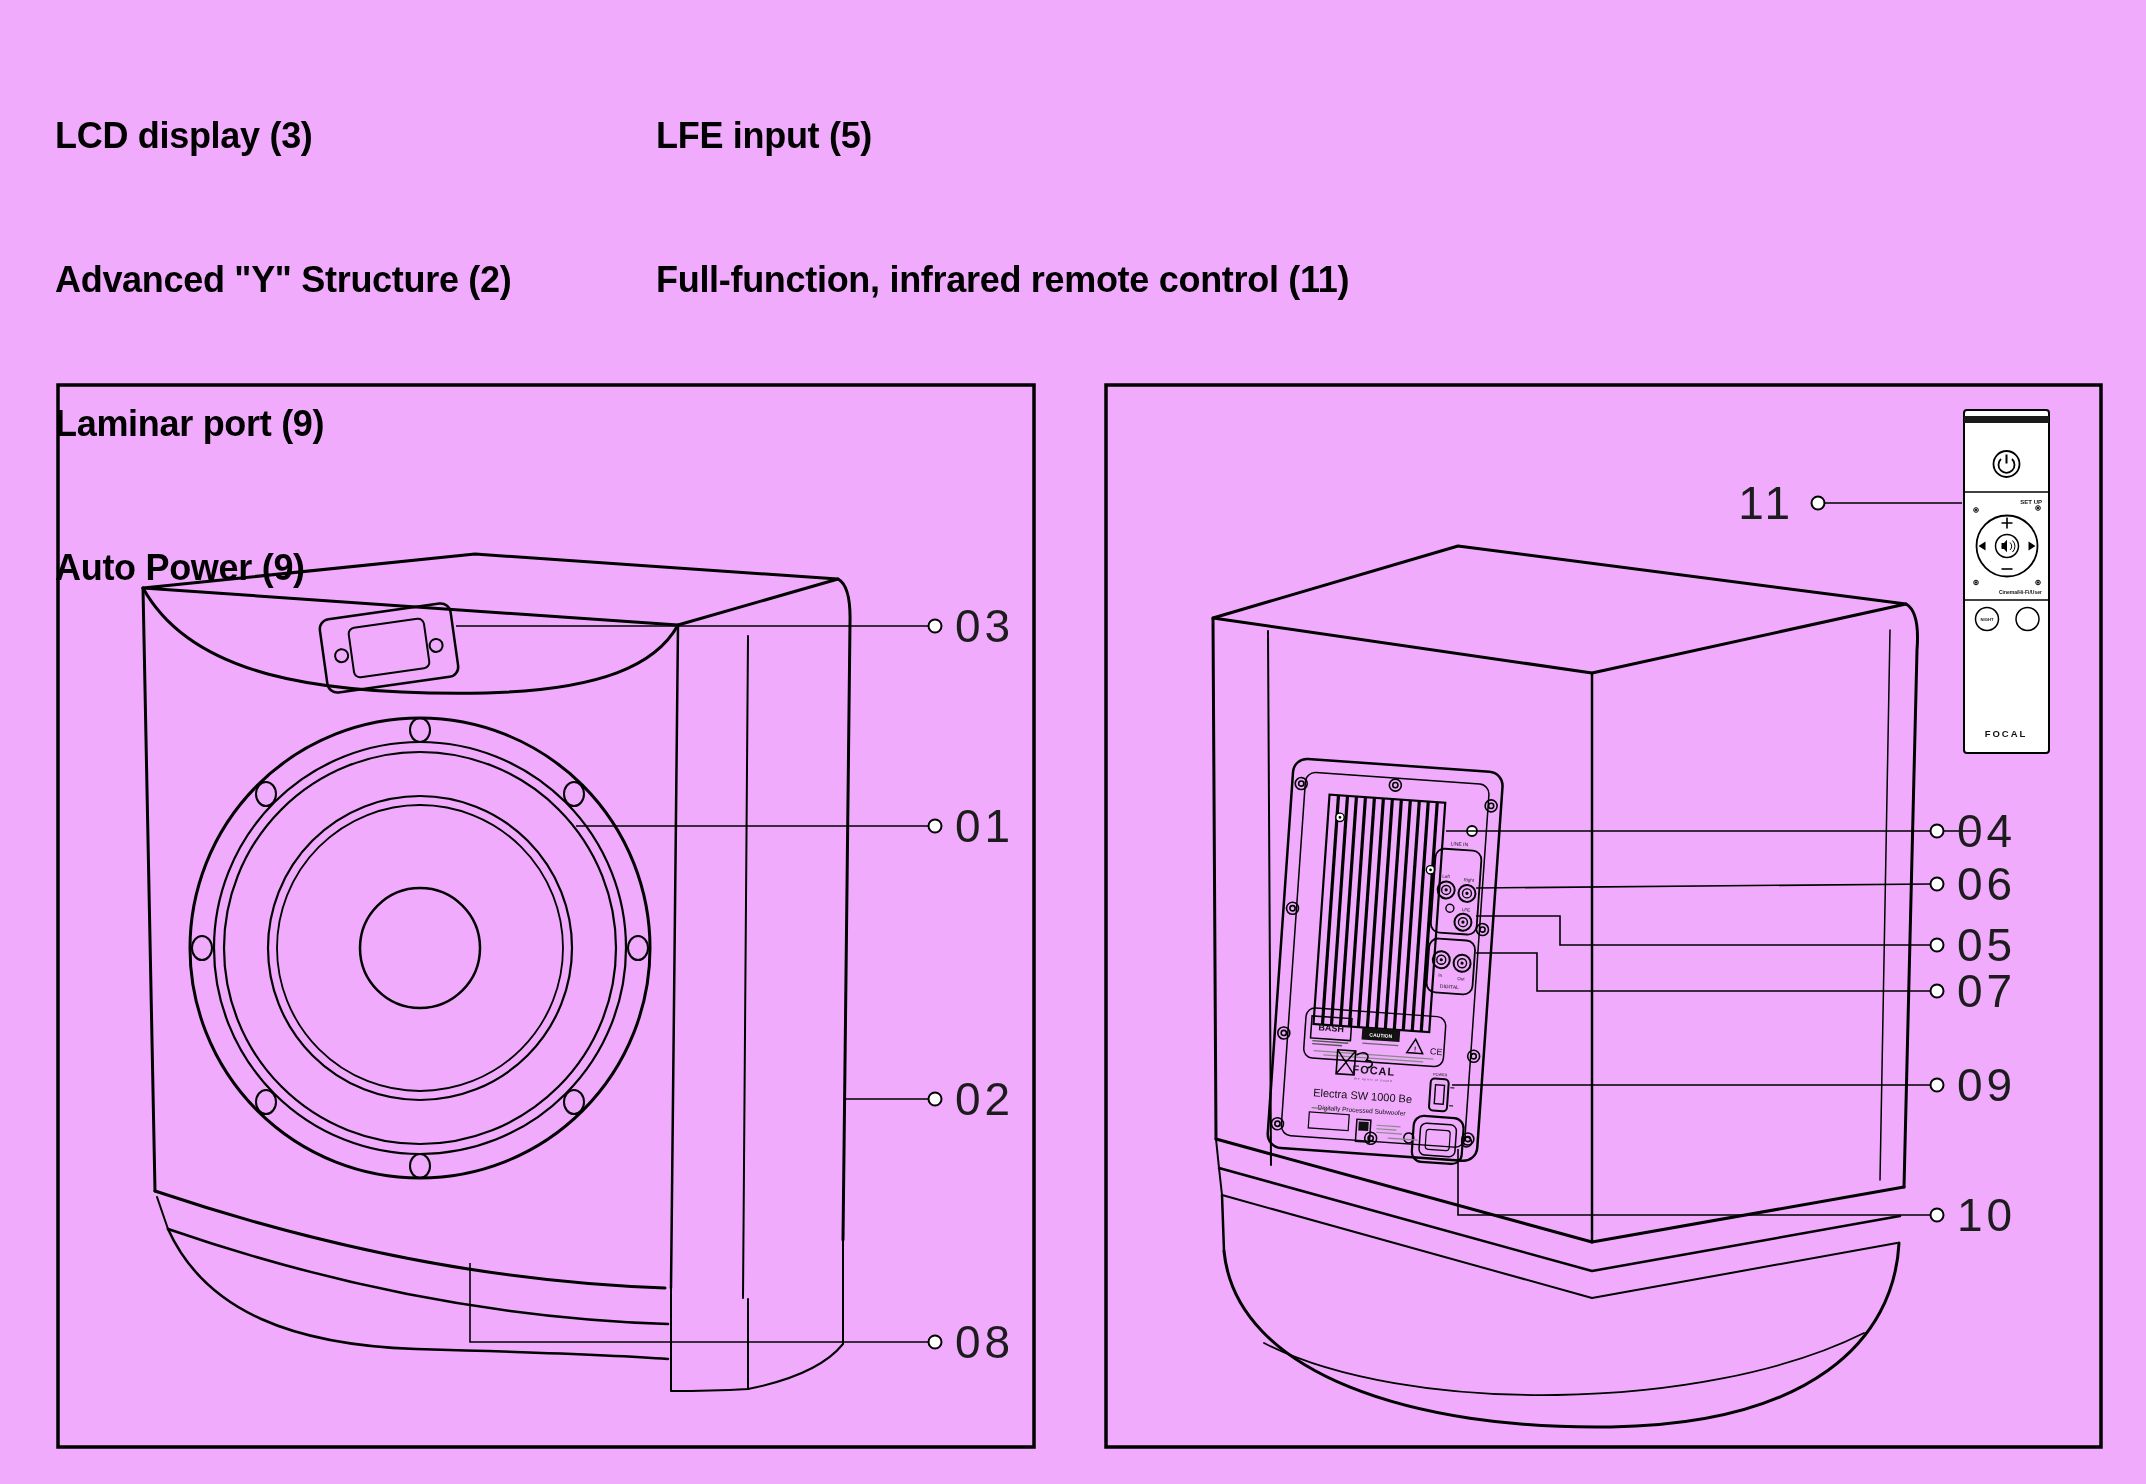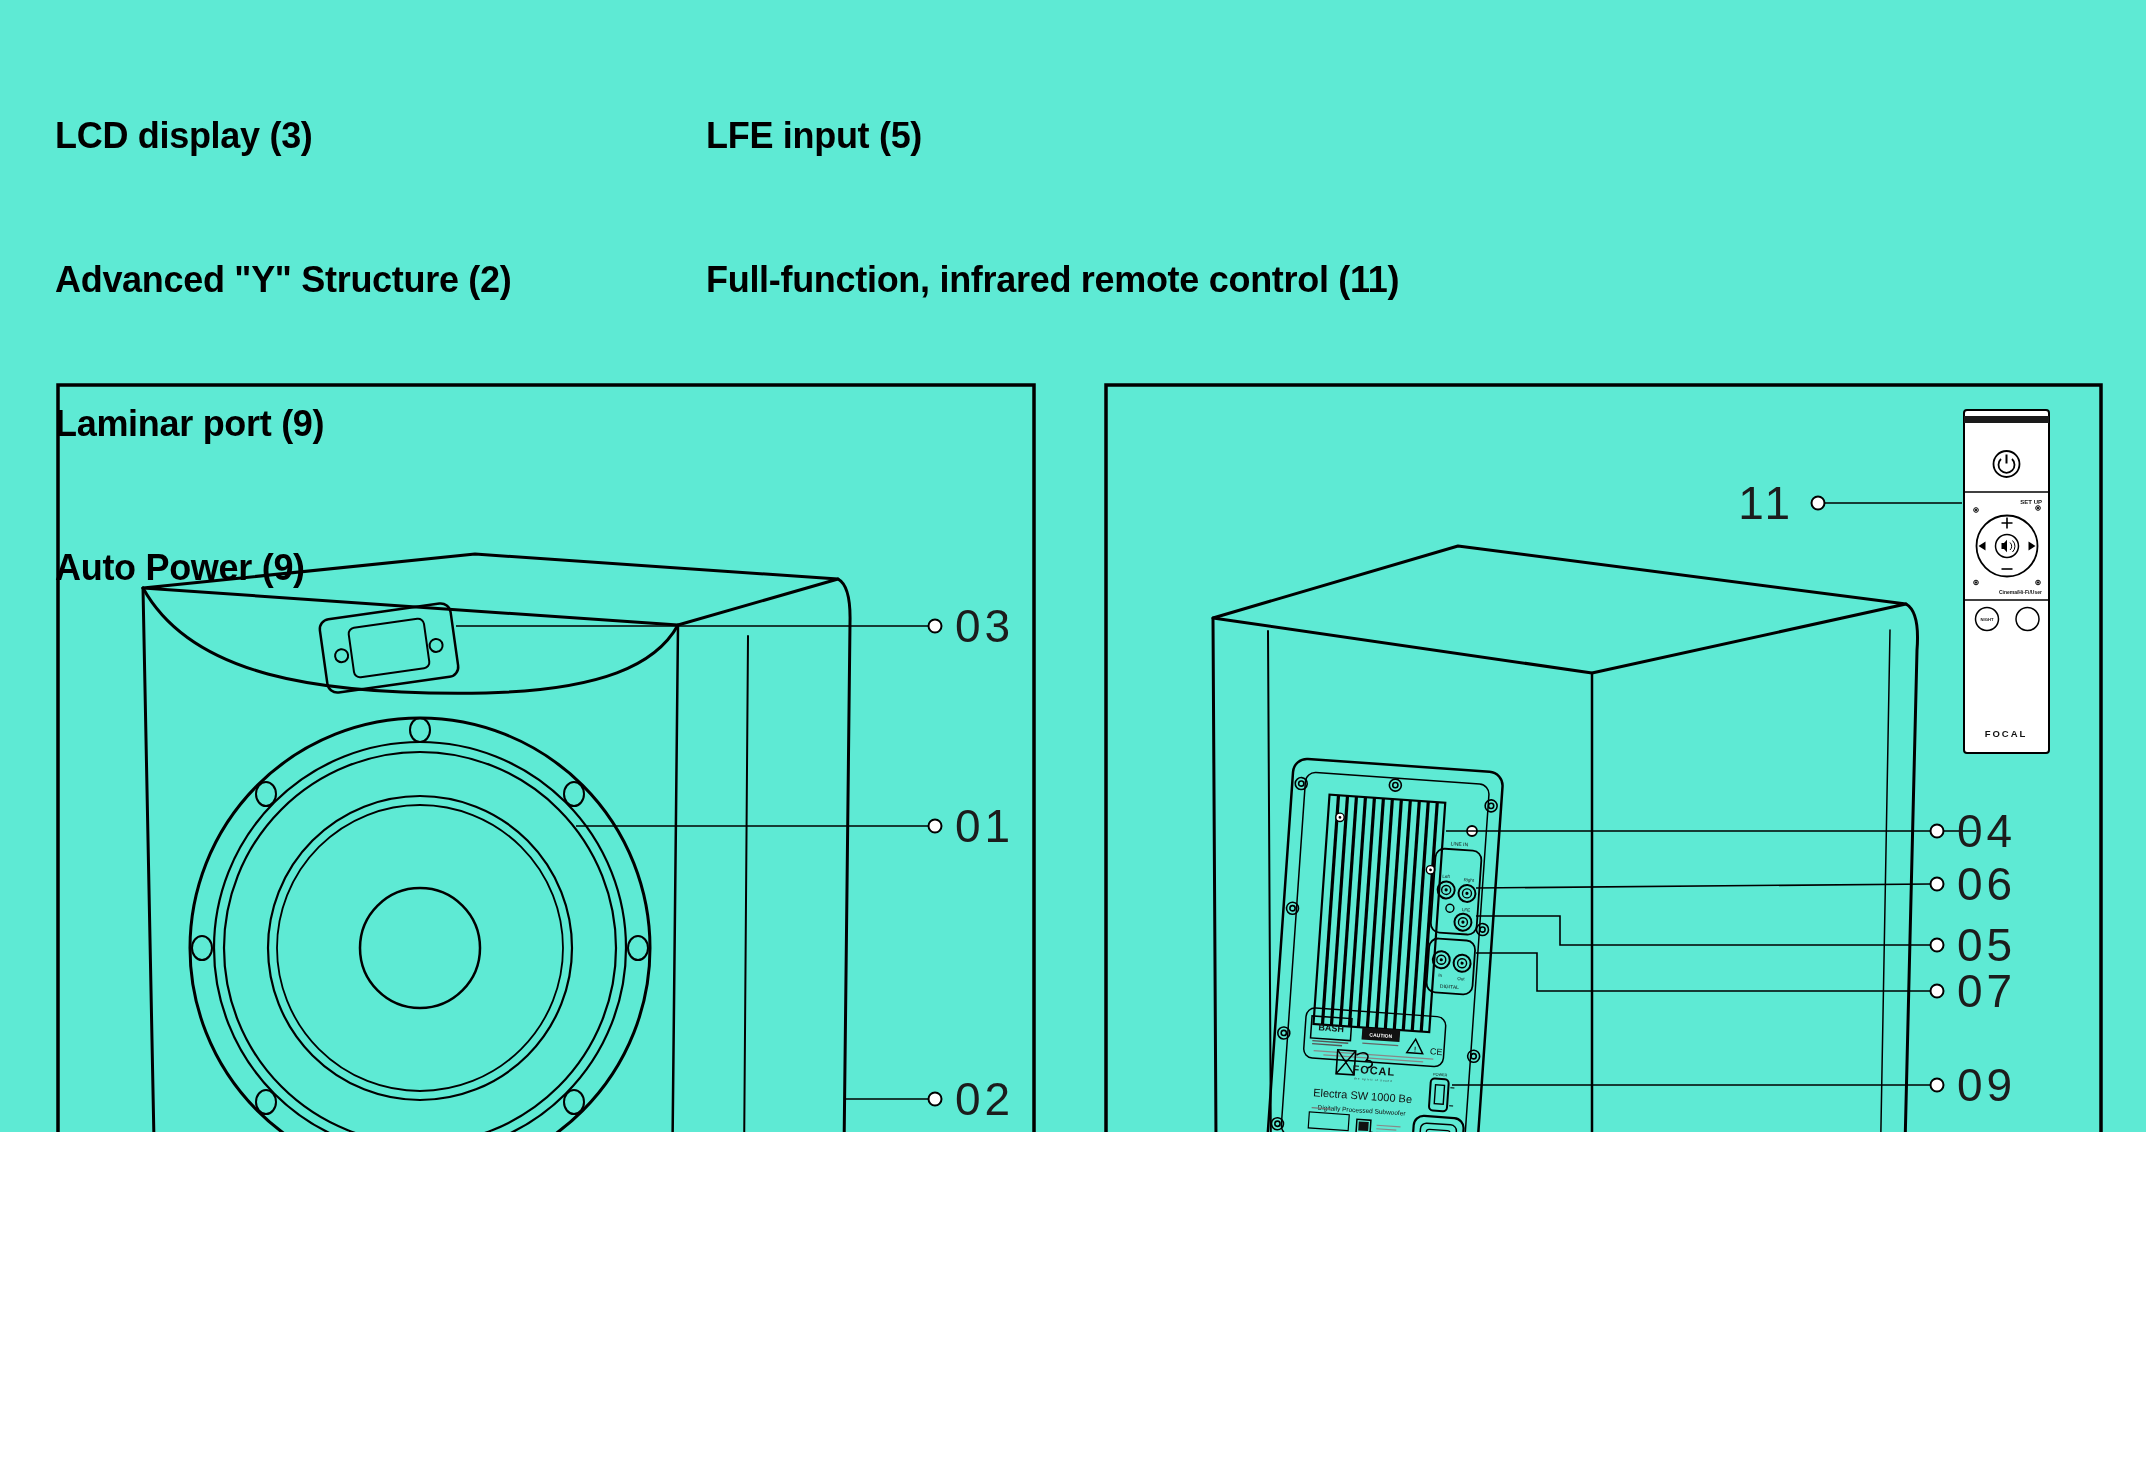--- a/index.html
+++ b/index.html
@@ -1,21 +1,21 @@
 <!DOCTYPE html>
 <html><head>
 <meta charset="utf-8">
 <style>
   html,body{margin:0;padding:0;background:#fff;}
-  #page{position:relative;width:2146px;height:1132px;background:#5eead4;overflow:hidden;
+  #page{position:relative;width:2146px;height:1484px;background:#f0abfc;overflow:hidden;
         font-family:"Liberation Sans",sans-serif;color:#000;}
   .hdr{position:absolute;top:16px;font-size:36px;font-weight:bold;line-height:48px;
        letter-spacing:-0.3px;white-space:pre;color:#000;}
   #hdr-col1{left:55px;}
-  #hdr-col2{left:706px;}
+  #hdr-col2{left:656px;}
   .frame-svg{position:absolute;}
   svg text{font-family:"Liberation Sans",sans-serif;}
   .callout-num{font-size:46px;font-weight:300;letter-spacing:4px;fill:#1c1c1c;}
   .tiny{fill:#111;}
 </style>
 </head>
 <body>
 
 <div id="page">
 

